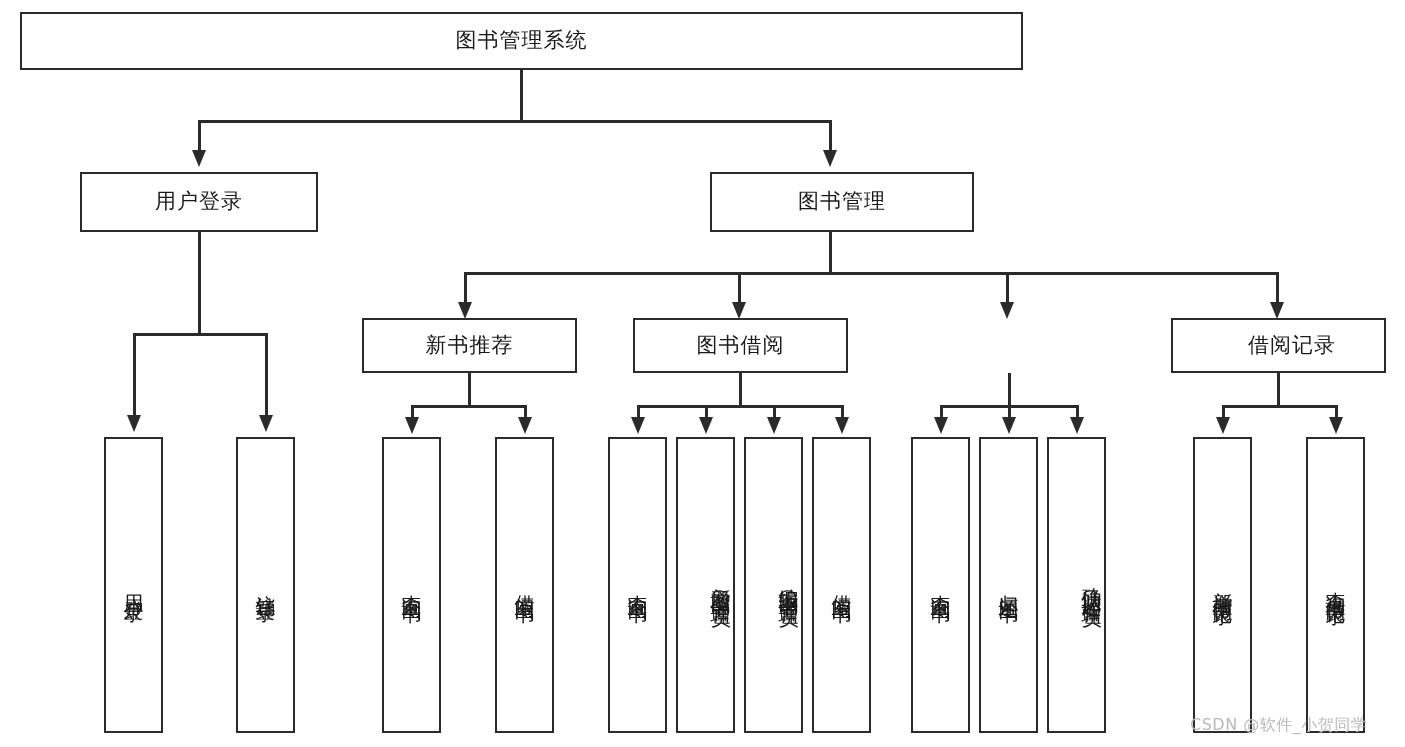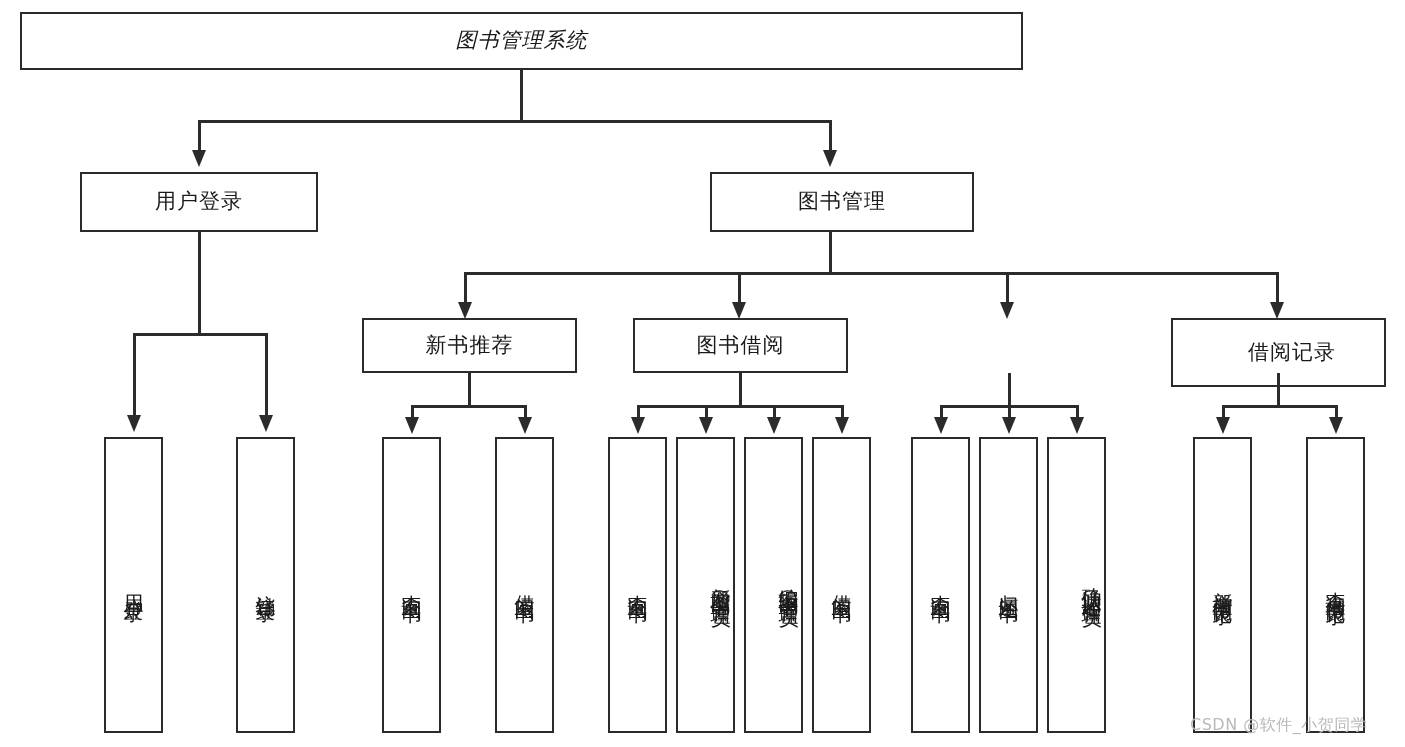--- a/index.html
+++ b/index.html
@@ -71,21 +71,21 @@
     white-space: nowrap;
     user-select: none;
     text-align: center;
   }
 </style>
 </head>
 <body>
 
 <div id="canvas">
 
-  <div class="node horiz" style="left:20px; top:12px; width:1003px; height:58px;font-style:italic;">
+  <div class="node horiz" style="left:20px; top:12px; width:1003px; height:58px;">
     <span>图书管理系统</span>
   </div>
 
   <div class="edge v" style="left:520px; top:70px; width:2.5px; height:52px;"></div>
 
   <div class="edge h" style="left:198px; top:120px; width:634px; height:2.5px;"></div>
   <div class="edge v" style="left:198px; top:120px; width:2.5px; height:32px;"></div>
   <div class="arrow" style="left:192px; top:150px;"></div>
   <div class="edge v" style="left:829px; top:120px; width:2.5px; height:32px;"></div>
   <div class="arrow" style="left:823px; top:150px;"></div>
@@ -114,21 +114,21 @@
   <div class="arrow" style="left:1000px; top:302px;"></div>
   <div class="edge v" style="left:1276px; top:272px; width:2.5px; height:32px;"></div>
   <div class="arrow" style="left:1270px; top:302px;"></div>
 
   <div class="node horiz" style="left:362px; top:318px; width:215px; height:55px;">
     <span>新书推荐</span>
   </div>
   <div class="node horiz" style="left:633px; top:318px; width:215px; height:55px;">
     <span>图书借阅</span>
   </div>
-  <div class="node horiz" style="left:1171px; top:318px; width:215px; height:69px;padding-left:27px;">
+  <div class="node horiz" style="left:1171px; top:318px; width:215px; height:55px;padding-left:27px;">
     <span>借阅记录</span>
   </div>
 
   <div class="edge v" style="left:468px; top:373px; width:2.5px; height:34px;"></div>
   <div class="edge h" style="left:411px; top:405px; width:115px; height:2.5px;"></div>
   <div class="edge v" style="left:411px; top:405px; width:2.5px; height:14px;"></div>
   <div class="arrow" style="left:405px; top:417px;"></div>
   <div class="edge v" style="left:524px; top:405px; width:2.5px; height:14px;"></div>
   <div class="arrow" style="left:518px; top:417px;"></div>
 

